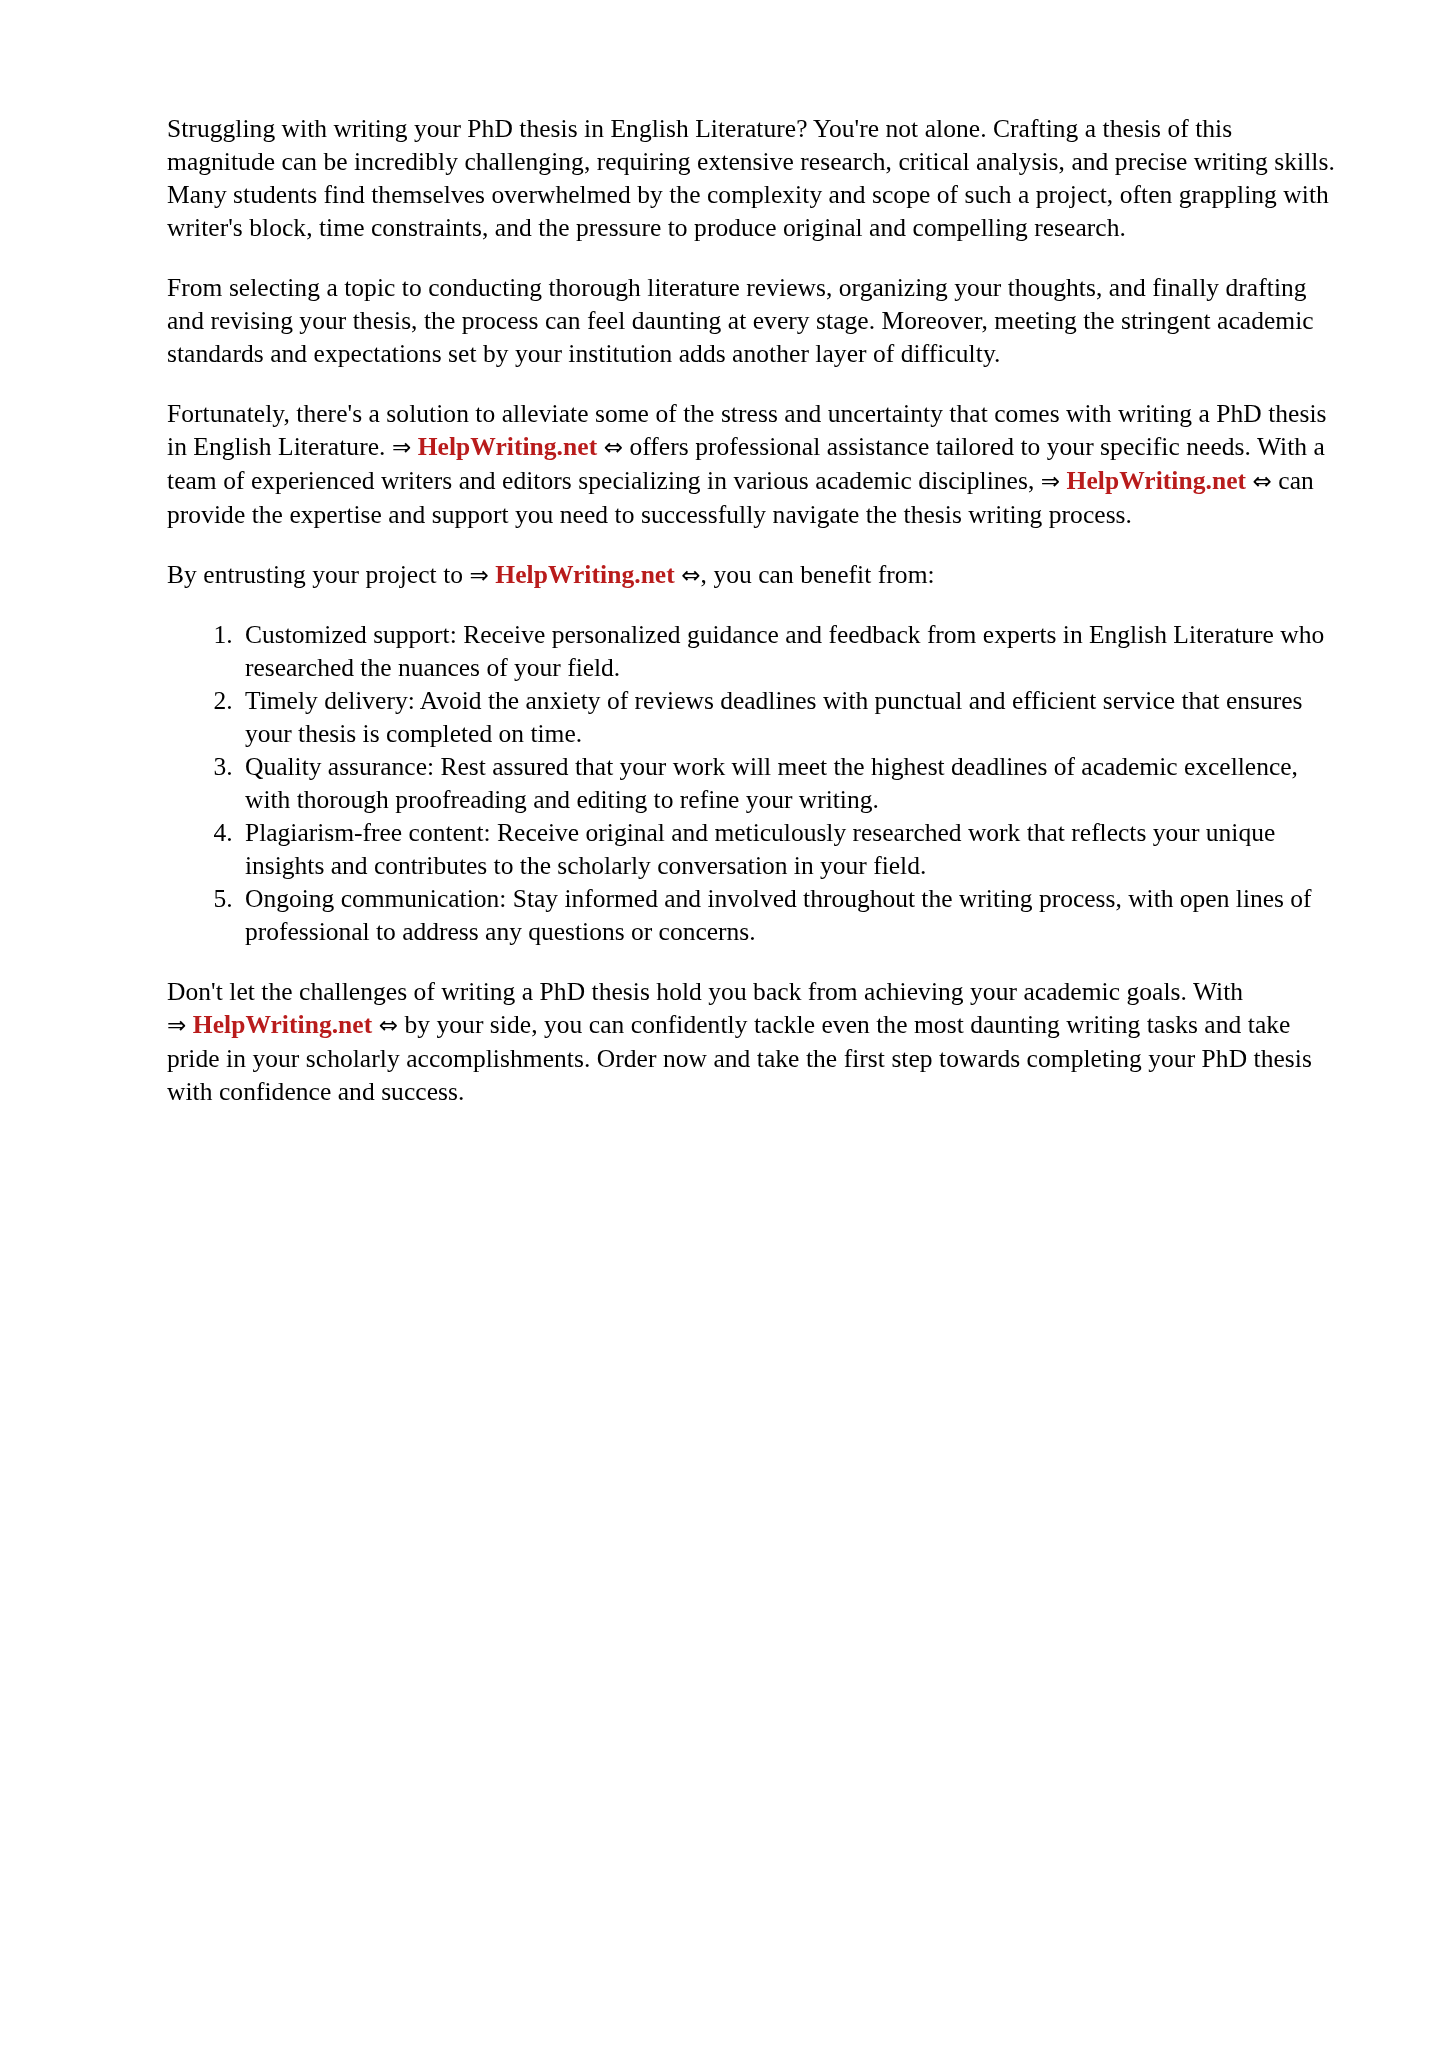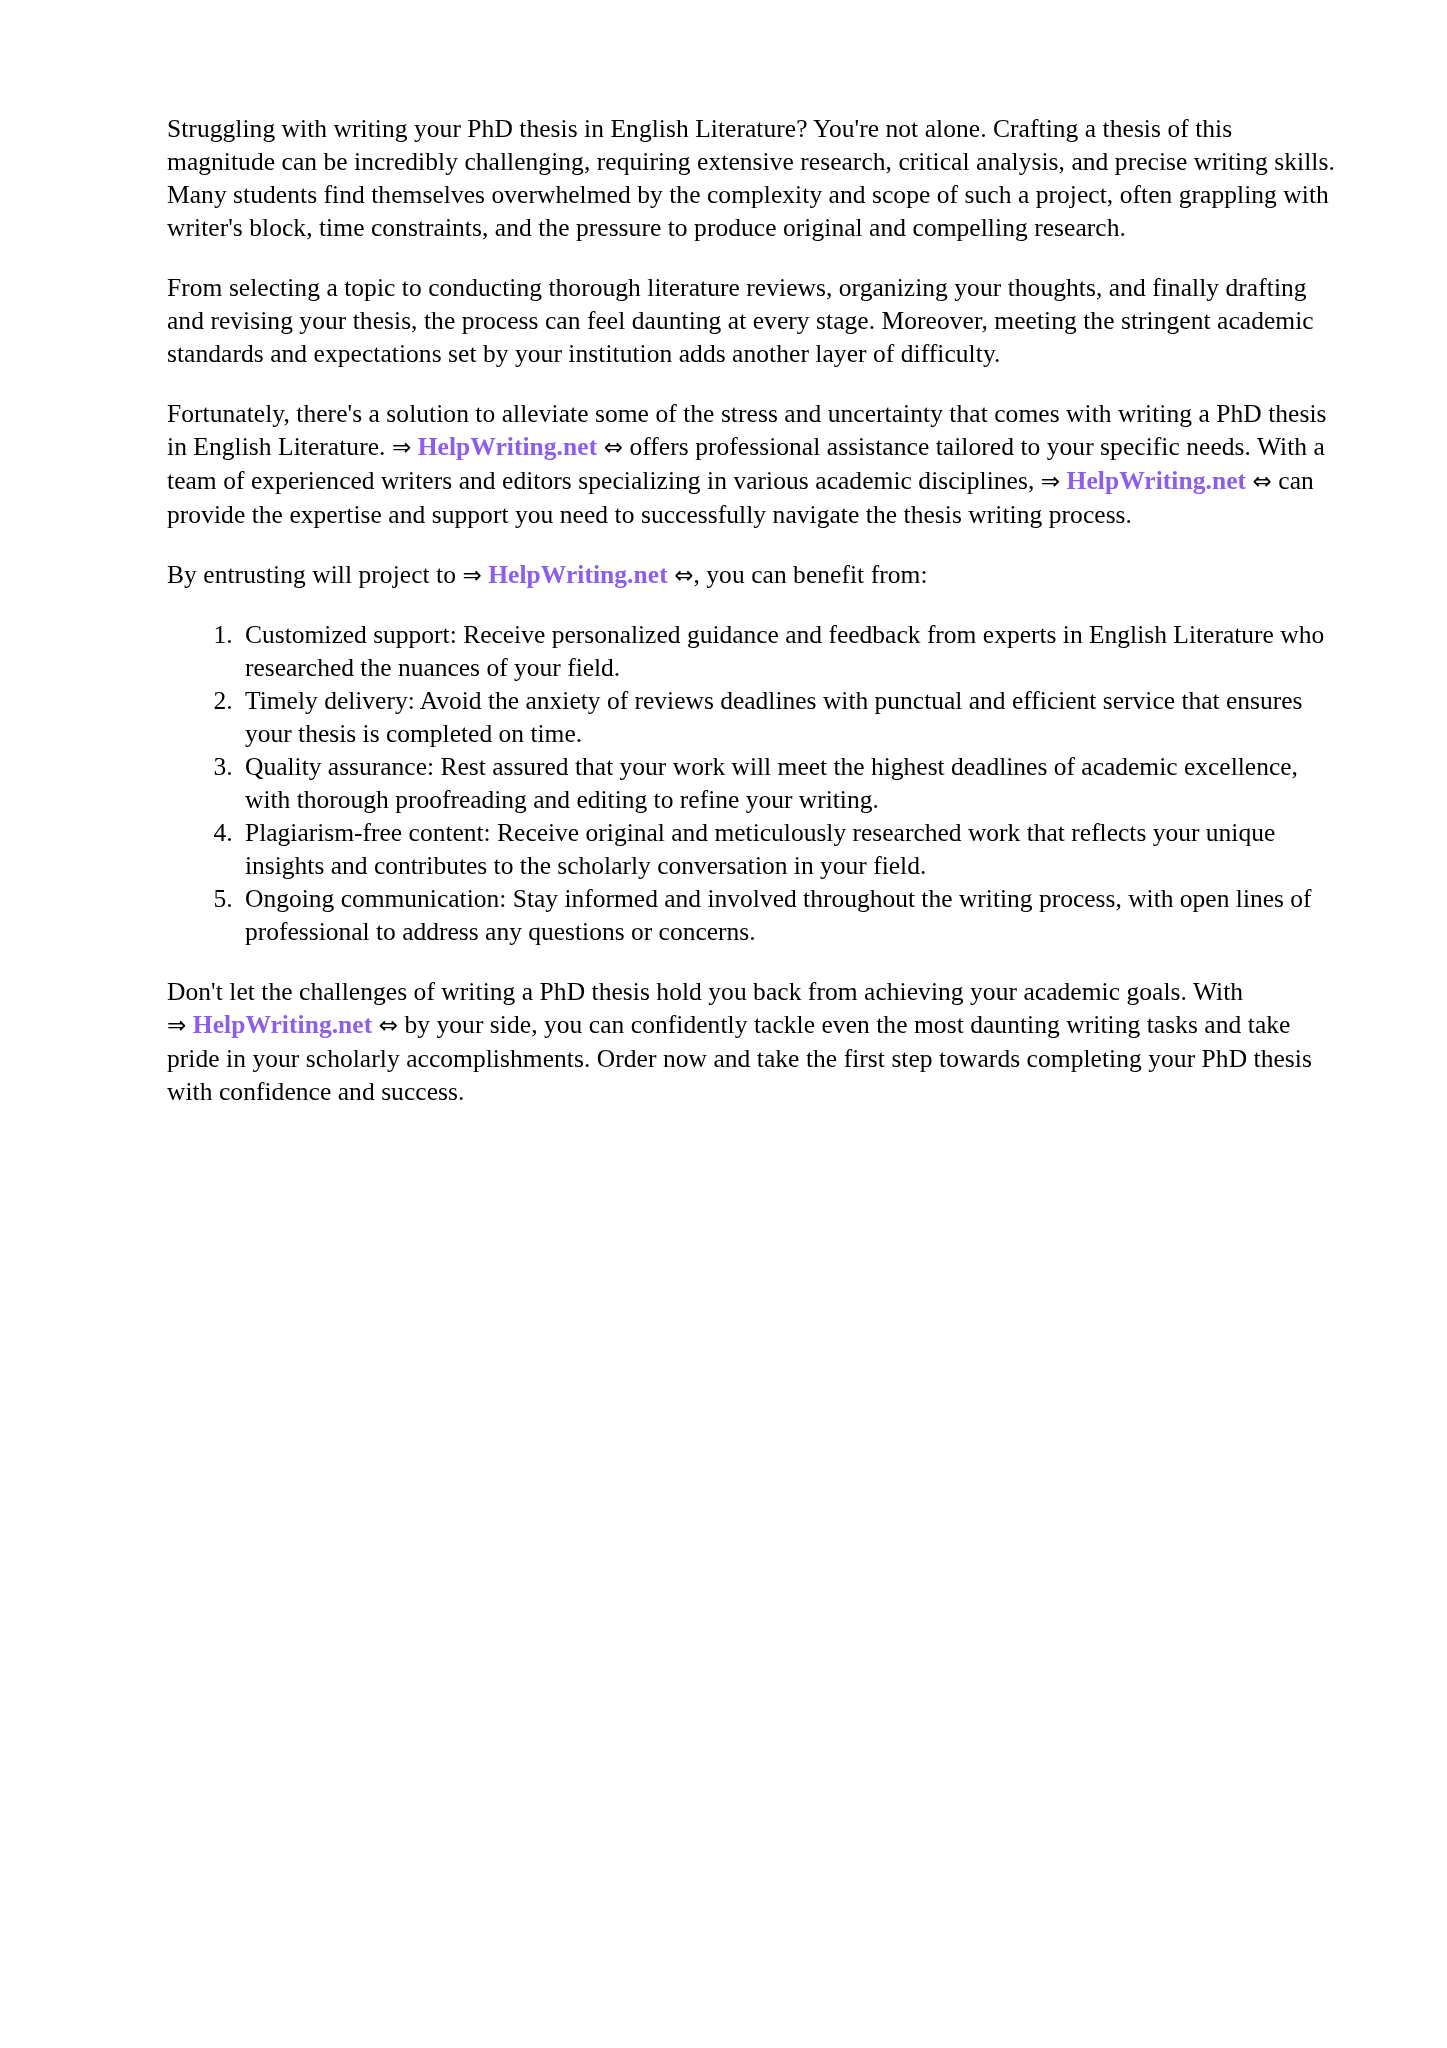--- a/index.html
+++ b/index.html
@@ -49,21 +49,21 @@
   }
   ol.benefits > li {
     margin: 0;
     padding: 0 0 0 6px;
     color: #000000;
   }
   ol.benefits > li::marker {
     font-size: 25.5px;
   }
   .link {
-    color: #8b5cf6;
+    color: #b91c1c;
     font-weight: bold;
     text-decoration: none;
     white-space: nowrap;
   }
   .arrow {
     color: #000000;
     font-weight: normal;
     font-family: "DejaVu Sans", sans-serif;
     font-size: 23px;
   }
@@ -76,21 +76,21 @@
 
 <div class="page">
   <div class="content">
 
     <p class="para">Struggling with writing your PhD thesis in English Literature? You're not alone. Crafting a thesis of this magnitude can be incredibly challenging, requiring extensive research, critical analysis, and precise writing skills. Many students find themselves overwhelmed by the complexity and scope of such a project, often grappling with writer's block, time constraints, and the pressure to produce original and compelling research.</p>
 
     <p class="para">From selecting a topic to conducting thorough literature reviews, organizing your thoughts, and finally drafting and revising your thesis, the process can feel daunting at every stage. Moreover, meeting the stringent academic standards and expectations set by your institution adds another layer of difficulty.</p>
 
     <p class="para"><span>Fortunately, there's a solution to alleviate some of the stress and uncertainty that comes with writing a PhD thesis in English Literature.</span><span class="linkwrap"> <span class="arrow">⇒</span> <a class="link" href="#">HelpWriting.net</a> <span class="arrow">⇔</span></span> <span>offers professional assistance tailored to your specific needs. With a team of experienced writers and editors specializing in various academic disciplines,</span><span class="linkwrap"> <span class="arrow">⇒</span> <a class="link" href="#">HelpWriting.net</a> <span class="arrow">⇔</span></span> <span>can provide the expertise and support you need to successfully navigate the thesis writing process.</span></p>
 
-    <p class="para tight"><span>By entrusting will project to</span><span class="linkwrap"> <span class="arrow">⇒</span> <a class="link" href="#">HelpWriting.net</a> <span class="arrow">⇔</span></span><span>, you can benefit from:</span></p>
+    <p class="para tight"><span>By entrusting your project to</span><span class="linkwrap"> <span class="arrow">⇒</span> <a class="link" href="#">HelpWriting.net</a> <span class="arrow">⇔</span></span><span>, you can benefit from:</span></p>
 
     <ol class="benefits">
       <li>Customized support: Receive personalized guidance and feedback from experts in English Literature who researched the nuances of your field.</li>
       <li>Timely delivery: Avoid the anxiety of reviews deadlines with punctual and efficient service that ensures your thesis is completed on time.</li>
       <li>Quality assurance: Rest assured that your work will meet the highest deadlines of academic excellence, with thorough proofreading and editing to refine your writing.</li>
       <li>Plagiarism-free content: Receive original and meticulously researched work that reflects your unique insights and contributes to the scholarly conversation in your field.</li>
       <li>Ongoing communication: Stay informed and involved throughout the writing process, with open lines of professional to address any questions or concerns.</li>
     </ol>
 
     <p class="para"><span>Don't let the challenges of writing a PhD thesis hold you back from achieving your academic goals. With</span><span class="linkwrap"> <span class="arrow">⇒</span> <a class="link" href="#">HelpWriting.net</a> <span class="arrow">⇔</span></span> <span>by your side, you can confidently tackle even the most daunting writing tasks and take pride in your scholarly accomplishments. Order now and take the first step towards completing your PhD thesis with confidence and success.</span></p>

